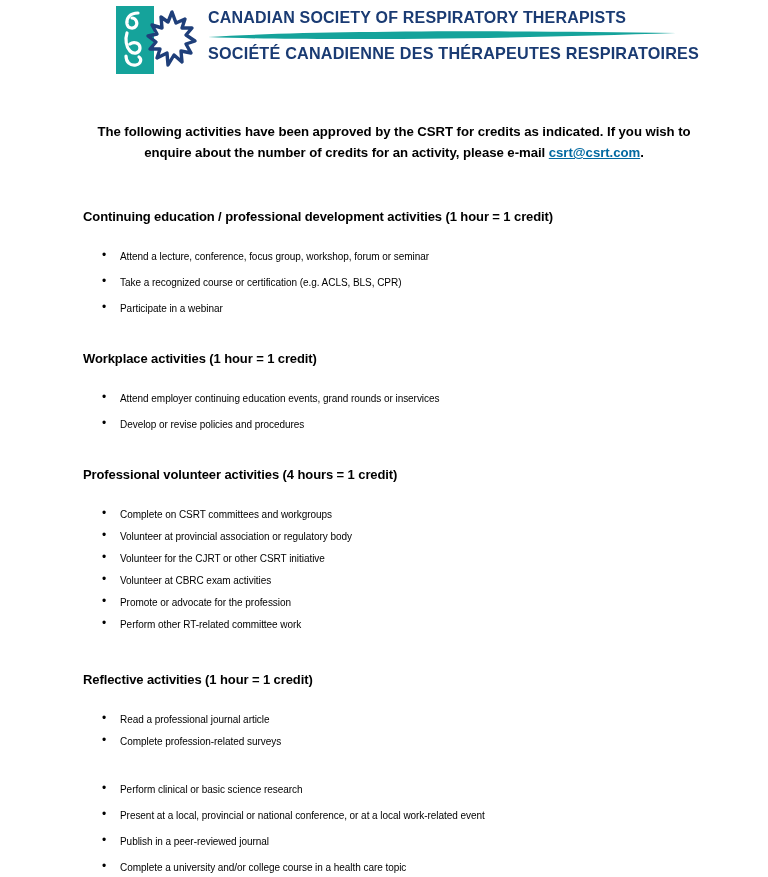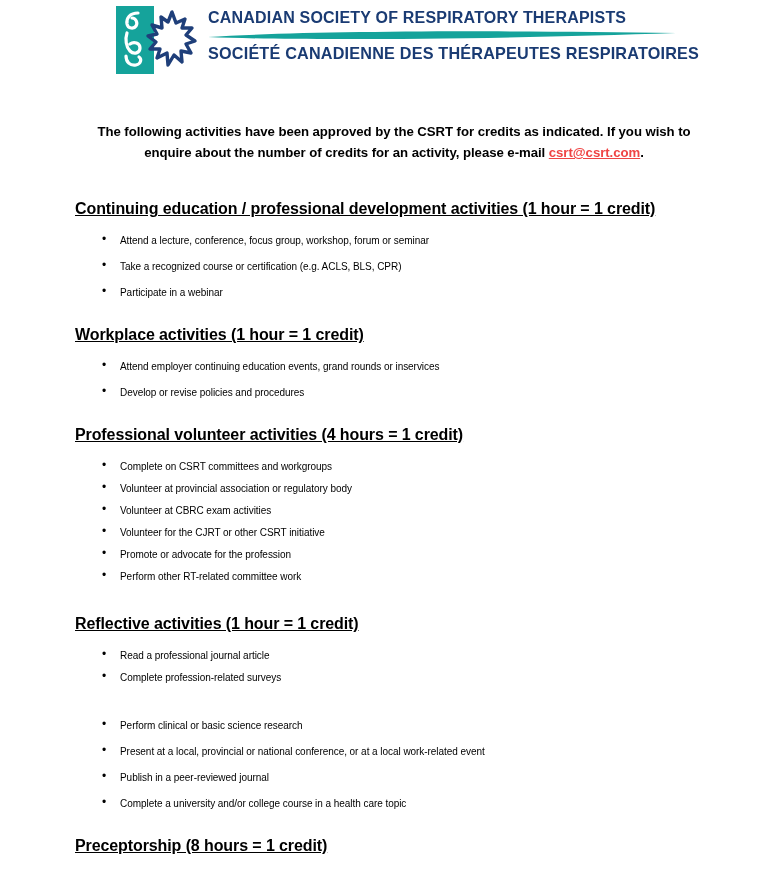--- a/index.html
+++ b/index.html
@@ -82,29 +82,28 @@
   }
   .intro {
     text-align: center;
     font-weight: bold;
     font-size: 13.2px;
     line-height: 21px;
     padding: 26px 6px 0 6px;
     letter-spacing: -0.05px;
   }
   .intro a {
-    color: #ef4444;
+    color: #0369a1;
   }
 
   .section-heading {
     font-weight: bold;
-    font-size: 16px;
+    font-size: 13px;
     line-height: 16px;
-    text-decoration: underline;
-    margin: 3px;
+    margin: 11px;
     letter-spacing: -0.1px;
     display: inline-block;
   }
   .heading-row { margin: 0; }
 
   ul.bullets {
     list-style: none;
     margin: 0;
     padding: 0;
   }
@@ -190,22 +189,22 @@
 
   <div class="gap-before-heading"></div>
 
   <div class="heading-row">
     <span class="section-heading">Professional volunteer activities (4 hours = 1 credit)</span>
   </div>
   <div class="gap-after-heading"></div>
   <ul class="bullets tight">
     <li>Complete on CSRT committees and workgroups</li>
     <li>Volunteer at provincial association or regulatory body</li>
+    <li>Volunteer for the CJRT or other CSRT initiative</li>
     <li>Volunteer at CBRC exam activities</li>
-    <li>Volunteer for the CJRT or other CSRT initiative</li>
     <li>Promote or advocate for the profession</li>
     <li>Perform other RT-related committee work</li>
   </ul>
 
   <div class="gap-big"></div>
 
   <div class="heading-row">
     <span class="section-heading">Reflective activities (1 hour = 1 credit)</span>
   </div>
   <div class="gap-after-heading"></div>

